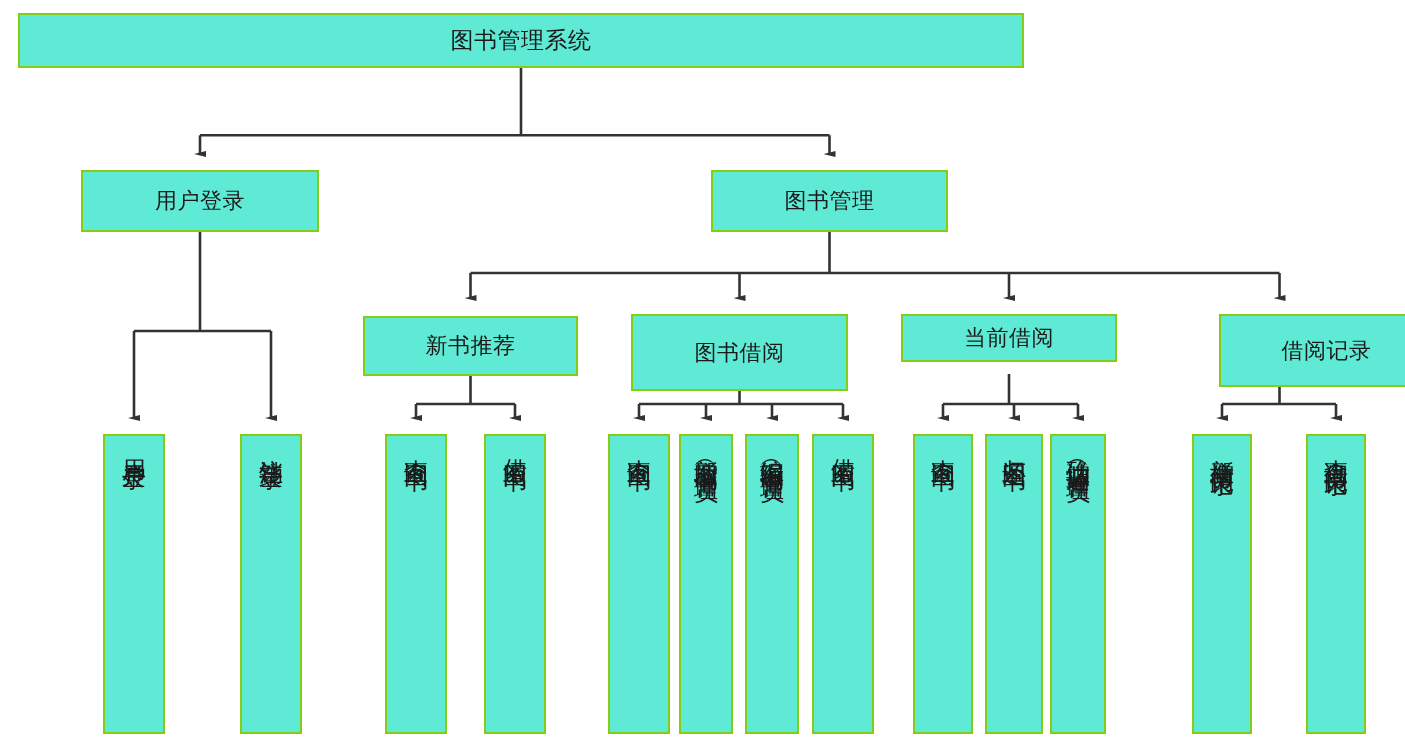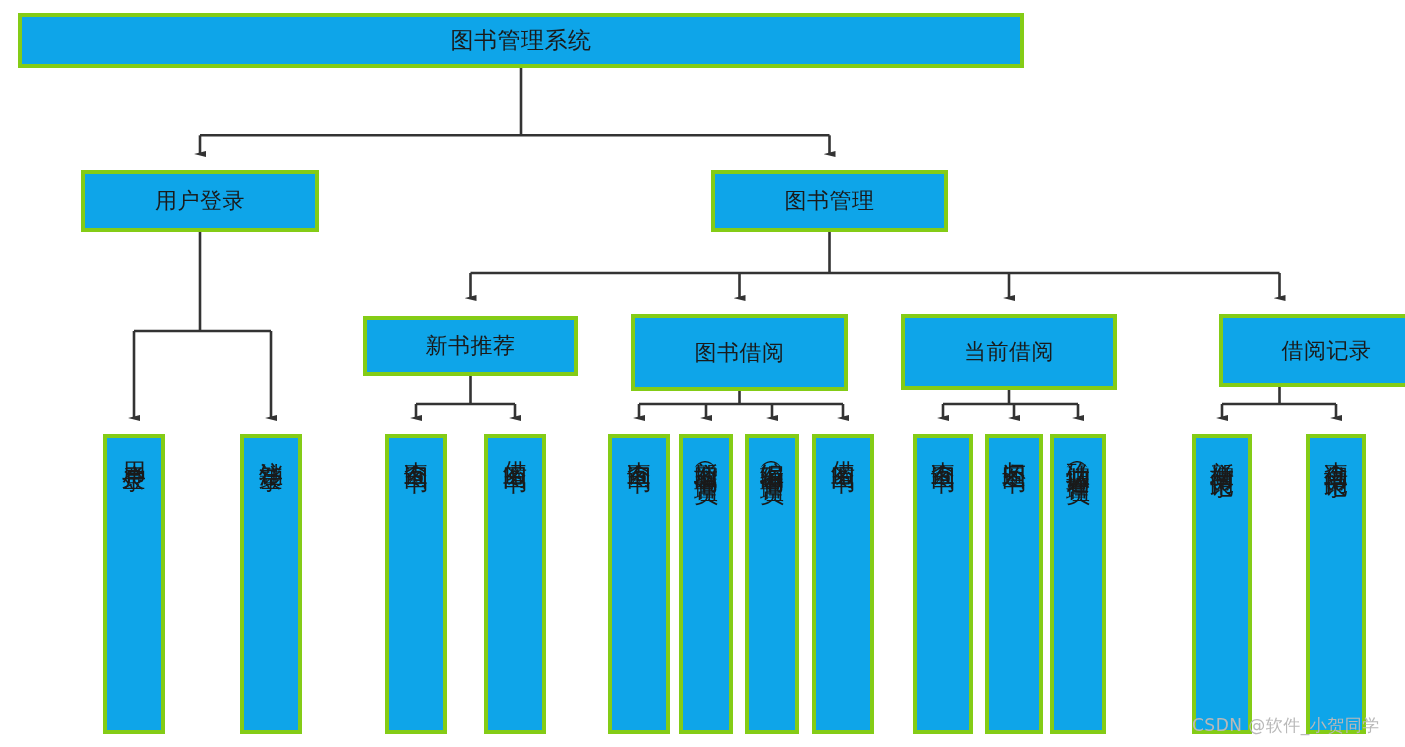--- a/index.html
+++ b/index.html
@@ -22,22 +22,22 @@
     position: absolute;
     left: 0;
     top: 0;
     width: 1405px;
     height: 747px;
     pointer-events: none;
   }
   .node {
     position: absolute;
     box-sizing: border-box;
-    background: #0ea5e9;
-    border: 4px solid #84cc16;
+    background: #5eead4;
+    border: 2px solid #84cc16;
     display: flex;
     align-items: center;
     justify-content: center;
     color: #1a1a1a;
   }
   .node .label {
     display: block;
     text-align: center;
     line-height: 1.18;
     letter-spacing: 0.5px;
@@ -124,21 +124,21 @@
       </div>
       <div class="node horizontal level2" style="left: 711px; top: 170px; width: 237px; height: 62px;">
         <span class="label">图书管理</span>
       </div>
       <div class="node horizontal level3" style="left: 363px; top: 316px; width: 215px; height: 60px;">
         <span class="label">新书推荐</span>
       </div>
       <div class="node horizontal level3" style="left: 631px; top: 314px; width: 217px; height: 77px;">
         <span class="label">图书借阅</span>
       </div>
-      <div class="node horizontal level3" style="left: 901px; top: 314px; width: 216px; height: 76px;">
+      <div class="node horizontal level3" style="left: 901px; top: 314px; width: 216px; height: 48px;">
         <span class="label">当前借阅</span>
       </div>
       <div class="node horizontal level3" style="left: 1219px; top: 314px; width: 215px; height: 73px;">
         <span class="label">借阅记录</span>
       </div>
       <div class="node vertical leaf" style="left: 103px; top: 434px; width: 62px; height: 300px;">
         <span class="label">用户登录</span>
       </div>
       <div class="node vertical leaf" style="left: 240px; top: 434px; width: 62px; height: 300px;">
         <span class="label">注销登录</span>
@@ -171,15 +171,14 @@
         <span class="label">确认归还（管理员）</span>
       </div>
       <div class="node vertical leaf" style="left: 1192px; top: 434px; width: 60px; height: 300px;">
         <span class="label">新增借阅记录</span>
       </div>
       <div class="node vertical leaf" style="left: 1306px; top: 434px; width: 60px; height: 300px;">
         <span class="label">查询借阅记录</span>
       </div>
     </div>
 
-  <div class="watermark" style="left:1192px; top:714px;">CSDN @软件_小贺同学</div>
 
 </div>
 
 </body></html>

